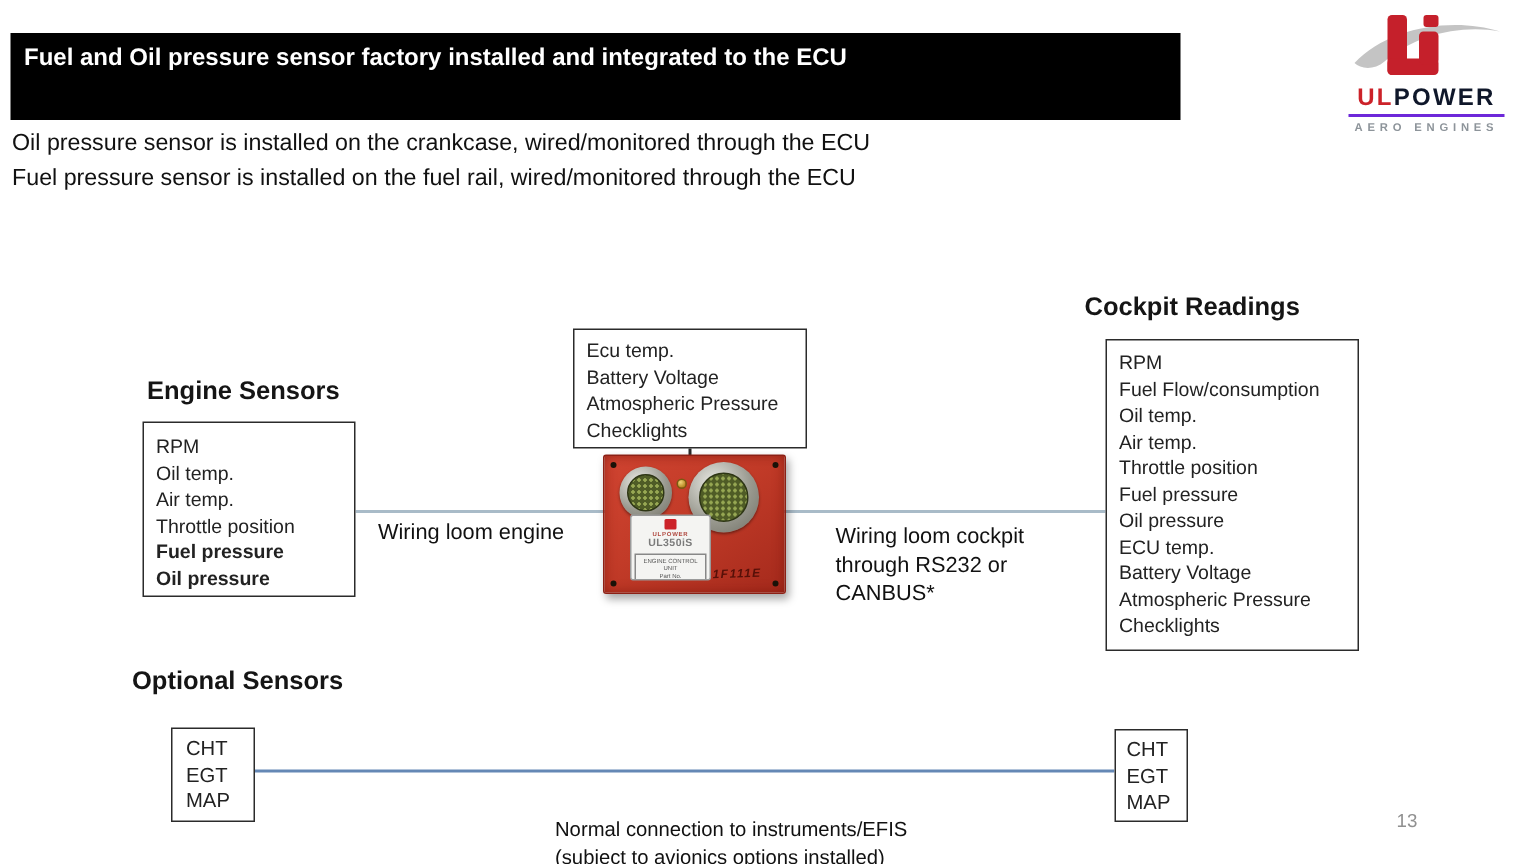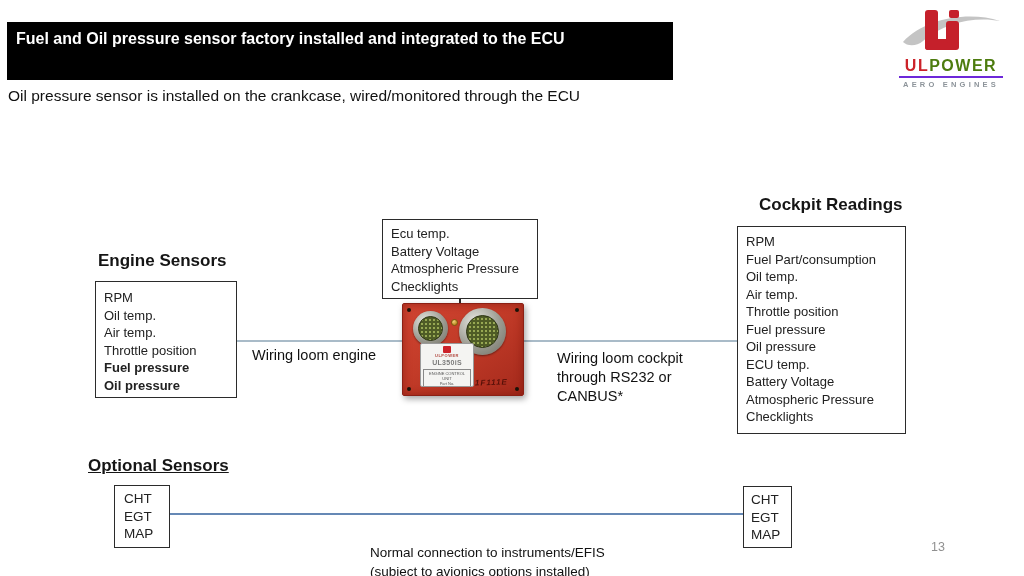--- a/index.html
+++ b/index.html
@@ -4,31 +4,31 @@
 <style>
   html,body{margin:0;padding:0;background:#e8e8e8;}
   *{box-sizing:border-box;}
   .stage{
     position:relative;width:1024px;height:576px;background:#ffffff;
     font-family:"Liberation Sans",sans-serif;color:#1a1a1a;overflow:hidden;
     margin:0 auto;
   }
   
   .banner{
-    position:absolute;left:7px;top:22px;width:666px;height:58px;
+    position:absolute;left:7px;top:22px;width:780px;height:58px;
     background:var(--banner-bg,#000);color:var(--banner-text,#fff);
     font-weight:700;font-size:16px;line-height:24px;padding:5px 9px;
     overflow:hidden;white-space:nowrap;
   }
   
   .logo{position:absolute;left:893px;top:8px;width:116px;height:84px;text-align:center;}
   .logo svg{display:block;margin:0 auto;}
   .logo-word{font-weight:700;font-size:16px;letter-spacing:1.5px;line-height:16px;white-space:nowrap;}
   .logo-word .red{color:var(--logo-red,#cc2229);}
-  .logo-word .dark{color:#4d7c0f;text-align:right;}
+  .logo-word .dark{color:#0f172a;text-align:right;}
   .logo-tag{margin:2px auto 0;width:104px;border-top:2px solid #6d28d9;padding-top:2px;
     font-size:7.5px;letter-spacing:3.2px;color:#8d949a;font-weight:700;white-space:nowrap;}
   
   .bodytext{position:absolute;left:8px;top:84px;font-size:15.5px;line-height:23px;color:#111;}
   
   .dheading{position:absolute;font-weight:700;font-size:17px;white-space:nowrap;color:#151515;}
   
   .dbox{position:absolute;background:#fff;border:1.6px solid #2b2b2b;font-size:13px;
     line-height:17.5px;padding:5px 8px;color:#222;}
   .dbox .box-line{white-space:nowrap;}
@@ -101,25 +101,26 @@
       </svg>
     </span>
     <div class="logo-word">
       <span class="red">UL</span><span class="dark">POWER</span>
     </div>
     <div class="logo-tag">AERO ENGINES</div>
   </div>
 
   <div class="bodytext">
     <div>Oil pressure sensor is installed on the crankcase, wired/monitored through the ECU</div>
+    <div>Fuel pressure sensor is installed on the fuel rail, wired/monitored through the ECU</div>
   </div>
 
   <div class="dheading" style="left:98px;top:251px;">Engine Sensors</div>
-  <div class="dheading" style="left:759px;top:195px;">Cockpit Readings</div>
-  <div class="dheading" style="left:88px;top:456px;text-decoration:underline;">Optional Sensors</div>
+  <div class="dheading" style="left:723px;top:195px;">Cockpit Readings</div>
+  <div class="dheading" style="left:88px;top:444px;">Optional Sensors</div>
 
   <div class="line wiring-line" style="left:237px;top:340px;width:500px;"></div>
   <div class="line stub-line" style="left:459px;top:297px;height:8px;"></div>
   <div class="line conn-line" style="left:169px;top:513px;width:574px;"></div>
 
   <div class="dbox" style="left:382px;top:219px;width:156px;height:80px;">
       <div class="box-line">Ecu temp.</div>
       <div class="box-line">Battery  Voltage</div>
       <div class="box-line">Atmospheric Pressure</div>
       <div class="box-line">Checklights</div>
@@ -129,21 +130,21 @@
       <div class="box-line">RPM</div>
       <div class="box-line">Oil temp.</div>
       <div class="box-line">Air temp.</div>
       <div class="box-line">Throttle position</div>
       <div class="box-line" style="font-weight: 700;">Fuel pressure</div>
       <div class="box-line" style="font-weight: 700;">Oil pressure</div>
     </div>
 
   <div class="dbox" style="left:737px;top:226px;width:169px;height:208px;padding-top:6px;">
       <div class="box-line">RPM</div>
-      <div class="box-line">Fuel Part/consumption</div>
+      <div class="box-line">Fuel Flow/consumption</div>
       <div class="box-line">Oil temp.</div>
       <div class="box-line">Air temp.</div>
       <div class="box-line">Throttle position</div>
       <div class="box-line">Fuel pressure</div>
       <div class="box-line">Oil pressure</div>
       <div class="box-line">ECU temp.</div>
       <div class="box-line">Battery Voltage</div>
       <div class="box-line">Atmospheric Pressure</div>
       <div class="box-line">Checklights</div>
     </div>

